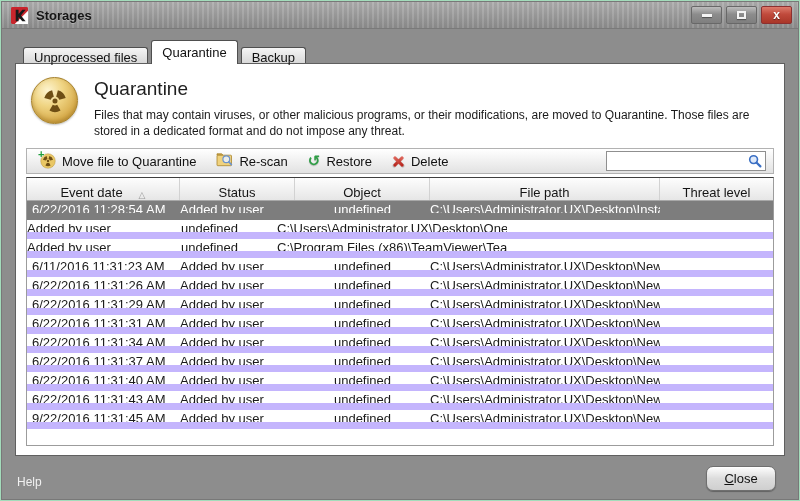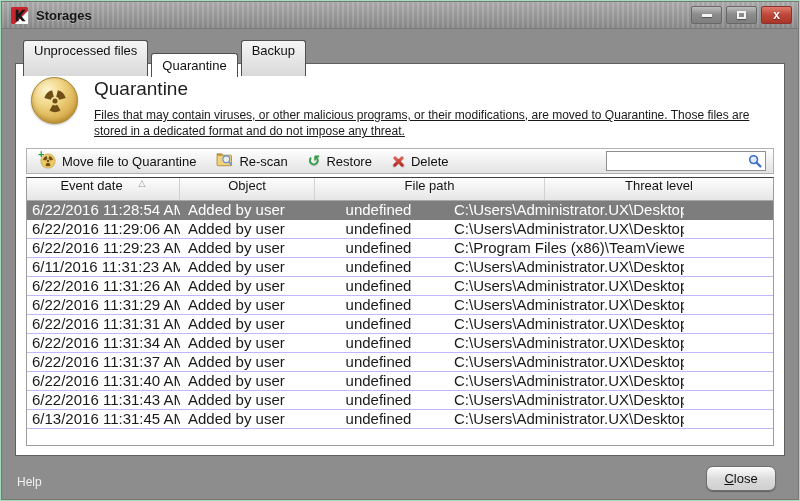--- a/index.html
+++ b/index.html
@@ -46,21 +46,21 @@
   .glyph-close {
     color:#fff; font-size:12px; font-weight:bold; line-height:1;
     text-shadow:0 1px 1px rgba(0,0,0,.5);
   }
   
   .tabs {
     position:absolute; top:39px; left:22px;
     display:flex; align-items:flex-end; z-index:3;
   }
   .tab {
-    height:36px; line-height:19px; padding:0 10px;
+    height:16px; line-height:19px; padding:0 10px;
     font-size:13px; color:#111;
     background:linear-gradient(#f5f5f5, #d9d9d9);
     border:1px solid #4f4f4f; border-bottom:none;
     border-top-left-radius:3px; border-top-right-radius:3px;
     margin-right:3px; cursor:default;
   }
   .tab.active {
     height:24px; line-height:23px;
     background:#fff; position:relative; z-index:4; margin-bottom:-1px;
   }
@@ -72,21 +72,21 @@
   }
   .info { display:flex; padding:13px 14px 6px 15px; gap:16px; }
   .rad-circle {
     flex:0 0 auto; width:47px; height:47px; border-radius:50%;
     background:radial-gradient(circle at 35% 28%, #fdf4d0 0%, #f0d584 35%, #d9ae4e 70%, #b98c2e 100%);
     border:1px solid #a5802a;
     box-shadow:inset 0 -2px 4px rgba(120,80,10,.35), 0 1px 2px rgba(0,0,0,.25);
     display:flex; align-items:center; justify-content:center;
   }
   .info-text h2 { font-size:19px; font-weight:400; color:#1e1e1e; margin:1px 0 7px; }
-  .info-text p { font-size:12px; color:#1a1a1a; line-height:1.35; max-width:720px;text-decoration:underline; }
+  .info-text p { font-size:12px; color:#1a1a1a; line-height:1.35; max-width:720px; }
   
   .toolbar {
     margin:3px 10px 0; height:26px; flex:0 0 auto;
     background:linear-gradient(#ffffff, #e2e2e2);
     border:1px solid #b2b2b2;
     display:flex; align-items:center; padding:0 7px; gap:2px;
   }
   .tb-btn {
     display:flex; align-items:center; gap:6px;
     font-size:13px; color:#111; padding:2px 11px 2px 5px;
@@ -128,37 +128,36 @@
     background:#fff; overflow:hidden;
     display:flex; flex-direction:column;
   }
   .thead {
     display:flex; flex:0 0 23px; height:23px;
     background:linear-gradient(#fdfdfd, #e6e6e6);
     border-bottom:1px solid #a8a8a8;
     font-size:13px; color:#151515;
   }
   .hcell {
-    display:flex; align-items:flex-start; justify-content:center;
+    display:flex; align-items:flex-end; justify-content:center;
     border-right:1px solid #d2d2d2; cursor:default; position:relative;
   }
   .hcell:last-child { border-right:none; }
   .sort-arrow { font-size:9px; color:#9a9a9a; margin-left:16px; }
   .col-date   { width:153px; flex:0 0 153px; }
   .col-status { width:115px; flex:0 0 115px; }
   .col-object { width:135px; flex:0 0 135px; }
   .col-path   { width:230px; flex:0 0 230px; }
   .col-threat { flex:1 1 auto; }
   .tbody { flex:1; overflow:hidden; }
   .trow {
     display:flex; height:19px; line-height:18px;
-    font-size:15px; color:#1a1a1a;
-    border-bottom:1px solid #c4b5fd; cursor:default;
+    font-size:13px; color:#1a1a1a;
+    border-bottom:7px solid #c4b5fd; cursor:default;
     white-space:nowrap;
-    gap:8px;
   }
   .trow .cell { overflow:hidden; text-overflow:clip; }
   .trow .col-date   { padding-left:5px; text-align:left; }
   .trow .col-status { text-align:left; }
   .trow .col-object { text-align:center; }
   .trow .col-path   { text-align:center; }
   .trow.selected {
     background:#7d7d7d; color:#fff; border-bottom-color:#7d7d7d;
   }
   
@@ -265,47 +264,48 @@
         </svg>
       </div>
     </div>
 
     <div class="table-wrap">
       <div class="thead">
         <div class="hcell col-date">
           <span>Event date</span>
           <span class="sort-arrow">△</span>
         </div>
+        <div class="hcell col-status">
+          <span>Status</span>
+        </div>
         <div class="hcell col-object">
           <span>Object</span>
         </div>
         <div class="hcell col-path">
           <span>File path</span>
         </div>
         <div class="hcell col-threat">
           <span>Threat level</span>
         </div>
       </div>
       <div class="tbody" id="tbody">
           <div class="trow selected">
             <div class="cell col-date">6/22/2016 11:28:54 AM</div>
             <div class="cell col-status">Added by user</div>
             <div class="cell col-object">undefined</div>
             <div class="cell col-path">C:\Users\Administrator.UX\Desktop\Insta...</div>
             <div class="cell col-threat"></div>
           </div>
           <div class="trow">
-            <div class="cell col-date">6/22/2016 11:29:06 AM</div>
             <div class="cell col-status">Added by user</div>
             <div class="cell col-object">undefined</div>
             <div class="cell col-path">C:\Users\Administrator.UX\Desktop\One...</div>
             <div class="cell col-threat"></div>
           </div>
           <div class="trow">
-            <div class="cell col-date">6/22/2016 11:29:23 AM</div>
             <div class="cell col-status">Added by user</div>
             <div class="cell col-object">undefined</div>
             <div class="cell col-path">C:\Program Files (x86)\TeamViewer\Team...</div>
             <div class="cell col-threat"></div>
           </div>
           <div class="trow">
             <div class="cell col-date">6/11/2016 11:31:23 AM</div>
             <div class="cell col-status">Added by user</div>
             <div class="cell col-object">undefined</div>
             <div class="cell col-path">C:\Users\Administrator.UX\Desktop\New ...</div>
@@ -354,21 +354,21 @@
             <div class="cell col-threat"></div>
           </div>
           <div class="trow">
             <div class="cell col-date">6/22/2016 11:31:43 AM</div>
             <div class="cell col-status">Added by user</div>
             <div class="cell col-object">undefined</div>
             <div class="cell col-path">C:\Users\Administrator.UX\Desktop\New ...</div>
             <div class="cell col-threat"></div>
           </div>
           <div class="trow">
-            <div class="cell col-date">6/13/2016 11:31:45 AM</div>
+            <div class="cell col-date">9/22/2016 11:31:45 AM</div>
             <div class="cell col-status">Added by user</div>
             <div class="cell col-object">undefined</div>
             <div class="cell col-path">C:\Users\Administrator.UX\Desktop\New ...</div>
             <div class="cell col-threat"></div>
           </div>
         </div>
     </div>
 
   </div>
 

